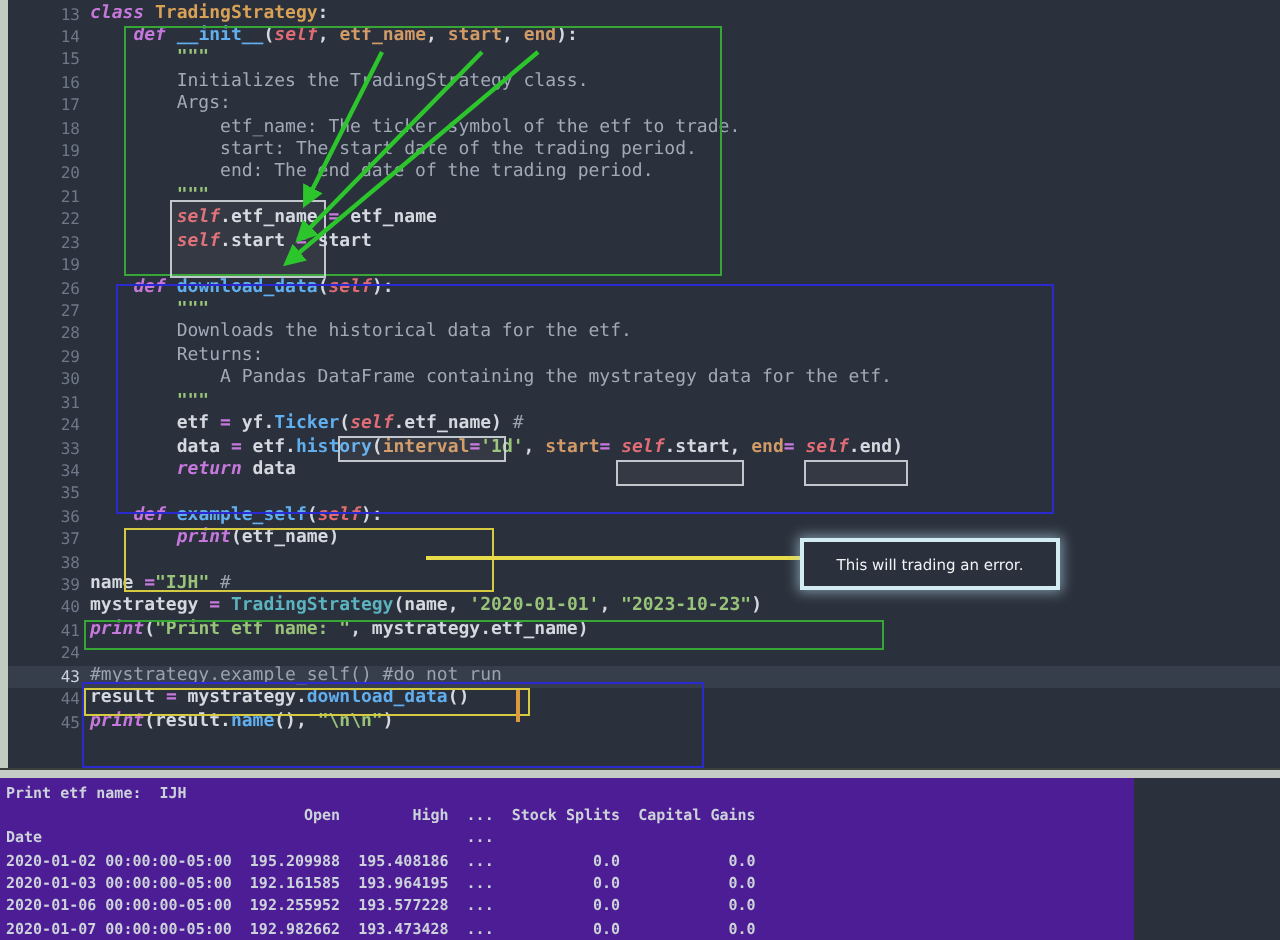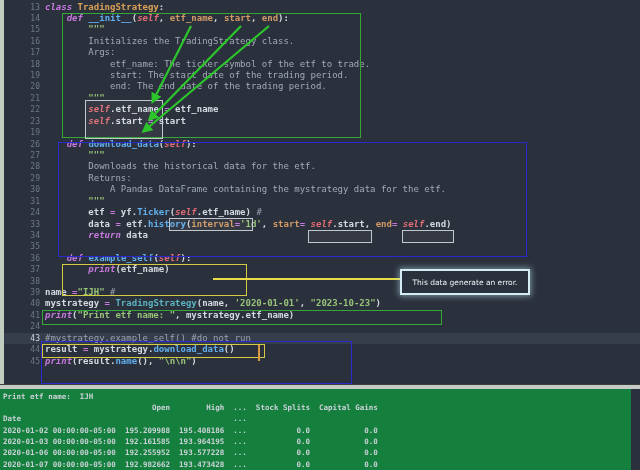--- a/index.html
+++ b/index.html
@@ -68,22 +68,22 @@
   }
   #arrows{position:absolute;left:0;top:0;width:640px;height:384px;pointer-events:none;z-index:7;}
   
   #splitter{
     position:absolute;left:0;top:384px;width:640px;height:5px;
     background:#c6cac6;border-top:1px solid #3a3f3a;box-sizing:border-box;
     cursor:row-resize;z-index:8;
   }
   
   #console{
-    position:absolute;left:0;top:389px;width:631px;height:81px;
-    background:#15803d;cursor:text;
+    position:absolute;left:0;top:389px;width:567px;height:81px;
+    background:#4c1d95;cursor:text;
   }
   #console-lines{position:absolute;left:3px;top:1.5px;}
   .console-line{
     height:11.4px;line-height:11.4px;white-space:pre;
     font-size:7.5px;font-weight:bold;color:#ccd2d9;
   }
 </style>
 </head>
 <body>
 
@@ -130,21 +130,21 @@
   <div class="ann ann-gray" id="box-self-etfname"></div>
   <div class="ann ann-gray" id="box-self-start"></div>
   <div class="ann ann-gray" id="box-self-end"></div>
   <div class="ann ann-yellow" id="box-example"></div>
   <div class="ann" id="connector"></div>
   <div class="ann ann-green" id="box-ctor-call"></div>
   <div class="ann ann-yellow" id="box-commented"></div>
   <div class="ann ann-blue" id="box-bottom"></div>
   <div class="ann" id="caret"></div>
   <div class="ann" id="callout">
-    <span>This data generate an error.</span>
+    <span>This will trading an error.</span>
   </div>
 
   <svg id="arrows">
     <defs>
       <marker id="ah" markerWidth="5" markerHeight="5" refX="3.5" refY="2.5" orient="auto">
         <path d="M0,0 L5,2.5 L0,5 z" fill="#2cc62c"></path>
       </marker>
     </defs>
     <line x1="191" y1="26" x2="153" y2="101" stroke="#2cc62c" stroke-width="2.2" marker-end="url(#ah)"></line>
     <line x1="241" y1="26" x2="150" y2="119" stroke="#2cc62c" stroke-width="2.2" marker-end="url(#ah)"></line>

